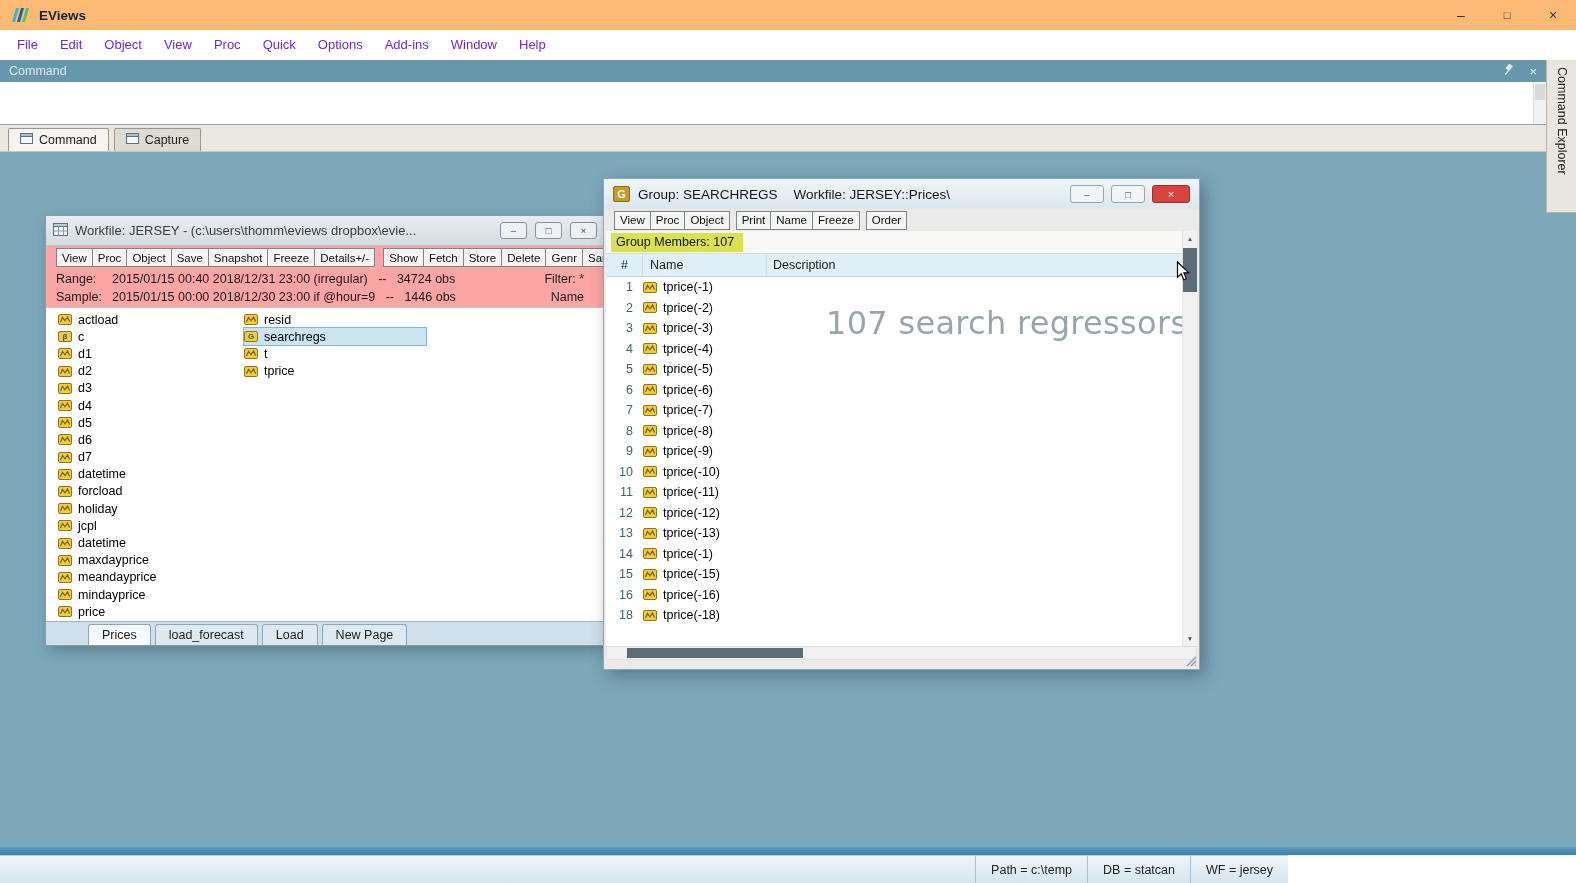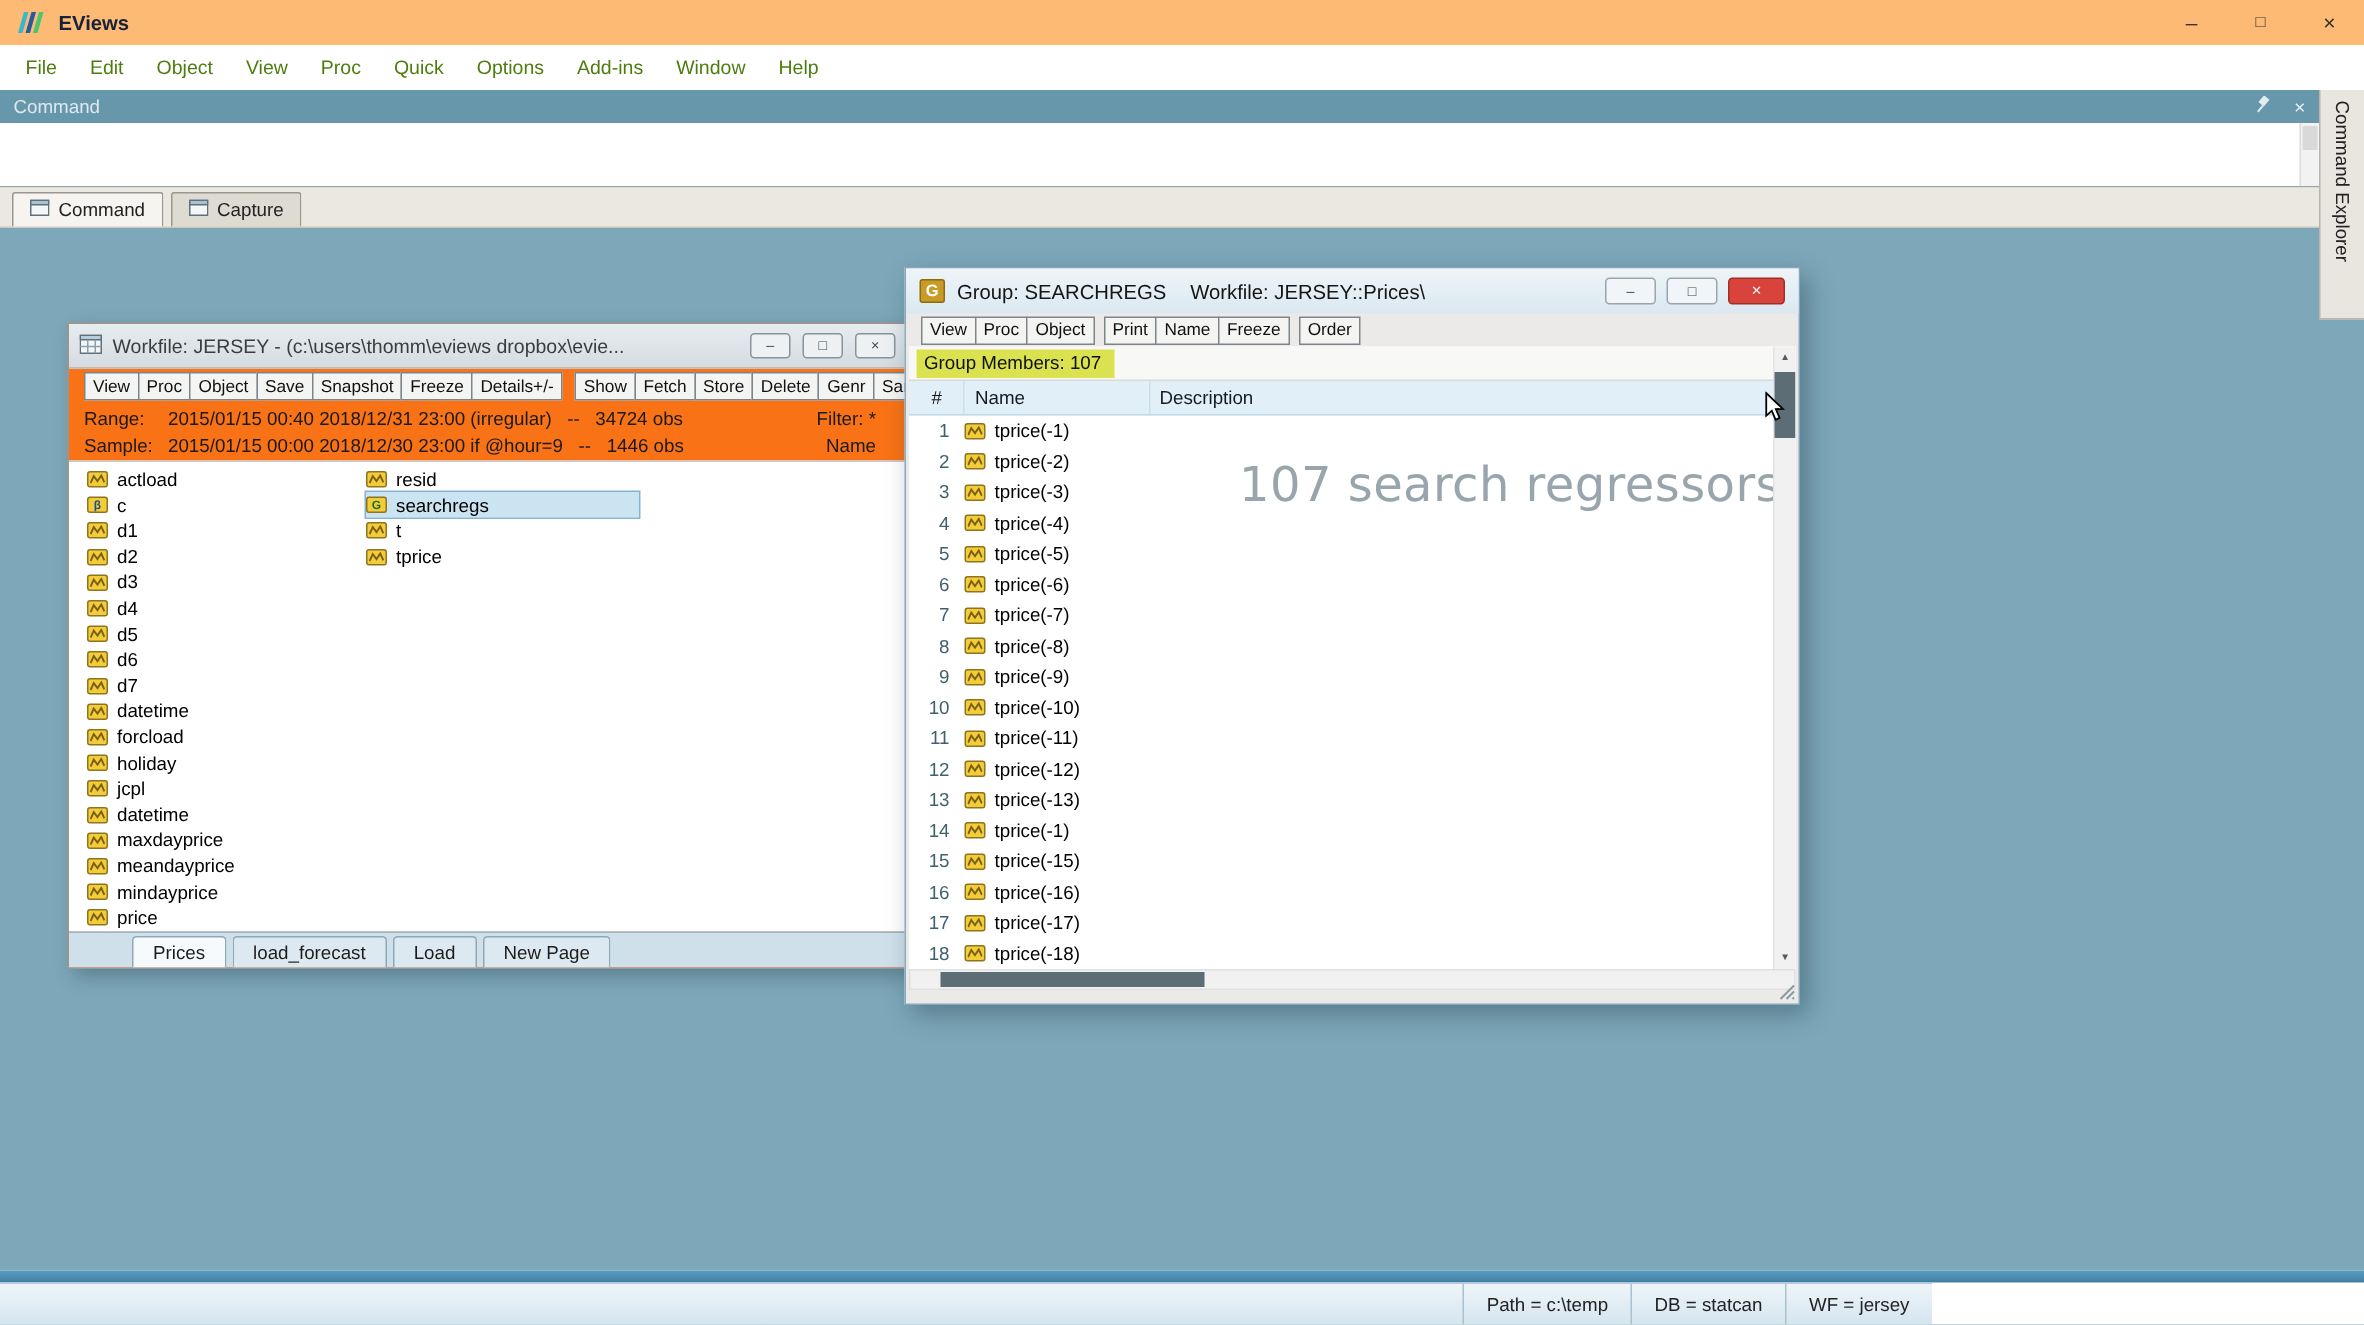--- a/index.html
+++ b/index.html
@@ -9,21 +9,21 @@
 
 .titlebar{position:absolute;top:0;left:0;width:1576px;height:30px;background:#fdba74;display:flex;align-items:center;z-index:20}
 .app-logo{margin-left:10px;display:flex}
 .app-title{margin-left:7px;font-weight:bold;font-size:13.5px;color:#16213a}
 .win-controls{margin-left:auto;display:flex;height:100%}
 .win-btn{width:46px;height:100%;display:flex;align-items:center;justify-content:center;font-size:14px;color:#333}
 .win-btn.max{font-size:11px}
 
 
 .menubar{position:absolute;top:30px;left:0;width:1576px;height:30px;background:#fff;display:flex;align-items:center;padding-left:6px;z-index:20}
-.menu-item{padding:0 11px;line-height:30px;font-size:13px;color:#4d7c0f}
+.menu-item{padding:0 11px;line-height:30px;font-size:13px;color:#6d28d9}
 
 
 .command-panel{position:absolute;top:60px;left:0;width:1546px;height:65px;z-index:20}
 .command-header{height:22px;background:#6697ab;display:flex;align-items:center;padding:0 9px;color:#dfe9ee;font-size:12.5px}
 .header-icons{margin-left:auto;display:flex;align-items:center;gap:15px}
 .hdr-close{font-size:13px;color:#e8f0f4}
 .command-body{position:relative;height:43px;background:#fff;border-bottom:1px solid #98a2a8}
 .cmd-scrollbar{position:absolute;top:0;right:0;bottom:0;width:13px;background:#f2f2f2;border-left:1px solid #dcdcdc}
 .cmd-thumb{margin:2px 1px;height:16px;background:#d9d9d9}
 
@@ -43,21 +43,21 @@
 .tb-group{display:flex}
 .tb-btn{height:19px;display:flex;align-items:center;padding:0 5px;background:#f4f4f3;border:1px solid #7d858a;font-size:11.5px;color:#111;margin-right:-1px;white-space:nowrap}
 .tb-gap{margin-left:9px}
 
 
 .obj-icon{width:14px;height:11px;flex:none;display:inline-flex;align-items:center;justify-content:center;border-radius:2px;background:#f2cd39;border:1px solid #8d741d;font-size:8px;font-weight:bold;line-height:1;overflow:hidden}
 .icon-coef{color:#1f4f87}
 .icon-group{color:#1d6b2c}
 
 
-.wf-window{position:absolute;left:45px;top:215px;width:560px;height:431px;background:#f97316;border:1px solid #8e9ba3;box-shadow:4px 5px 12px rgba(20,40,50,.3);display:flex;flex-direction:column;z-index:5;overflow:hidden}
+.wf-window{position:absolute;left:45px;top:215px;width:560px;height:431px;background:#fca5a5;border:1px solid #8e9ba3;box-shadow:4px 5px 12px rgba(20,40,50,.3);display:flex;flex-direction:column;z-index:5;overflow:hidden}
 .wf-titlebar{height:30px;flex:none;background:linear-gradient(#e7ecef,#d5dce1);border-bottom:1px solid #bcc5ca;display:flex;align-items:center;padding:0 7px}
 .wf-title{flex:1;margin-left:7px;font-size:13px;color:#3c3c3c;white-space:nowrap;overflow:hidden}
 .wf-btn{flex:none;width:27px;height:17px;margin-left:8px;background:#edf1f3;border:1px solid #89949a;border-radius:3px;display:flex;align-items:center;justify-content:center;font-size:9.5px;color:#42474b}
 .wf-toolbar{height:23px;flex:none;display:flex;align-items:center;padding:0 0 0 10px;overflow:hidden}
 .wf-info{height:38px;flex:none;padding:1px 20px 0 10px;font-size:12.5px}
 .wf-info-row{height:18px;display:flex;align-items:center;white-space:pre}
 .info-label{width:56px;flex:none}
 .info-right{margin-left:auto}
 .wf-list{flex:1;background:#fff;border-top:1px solid #c9c9c9;display:flex;padding:3px 0 0 12px;overflow:hidden}
 .obj-col1{width:186px;flex:none}
@@ -609,29 +609,20 @@
           <div class="g-row">
           <span class="g-num">16</span>
           <span class="obj-icon g-icon icon-series">
               <svg viewBox="0 0 12 8" width="10" height="7">
                 <polyline points="0.5,7 3,1.5 6,5.5 9,1 11.5,6.5" fill="none" stroke="#7a5f12" stroke-width="1.5"></polyline>
               </svg>
             </span>
           <span class="g-name">tprice(-16)</span>
         </div>
           <div class="g-row">
-          <span class="g-num">17</span>
-          <span class="obj-icon g-icon icon-series">
-              <svg viewBox="0 0 12 8" width="10" height="7">
-                <polyline points="0.5,7 3,1.5 6,5.5 9,1 11.5,6.5" fill="none" stroke="#7a5f12" stroke-width="1.5"></polyline>
-              </svg>
-            </span>
-          <span class="g-name">tprice(-17)</span>
-        </div>
-          <div class="g-row">
           <span class="g-num">18</span>
           <span class="obj-icon g-icon icon-series">
               <svg viewBox="0 0 12 8" width="10" height="7">
                 <polyline points="0.5,7 3,1.5 6,5.5 9,1 11.5,6.5" fill="none" stroke="#7a5f12" stroke-width="1.5"></polyline>
               </svg>
             </span>
           <span class="g-name">tprice(-18)</span>
         </div>
         </div>
       <div class="gw-watermark">107 search regressors</div>

